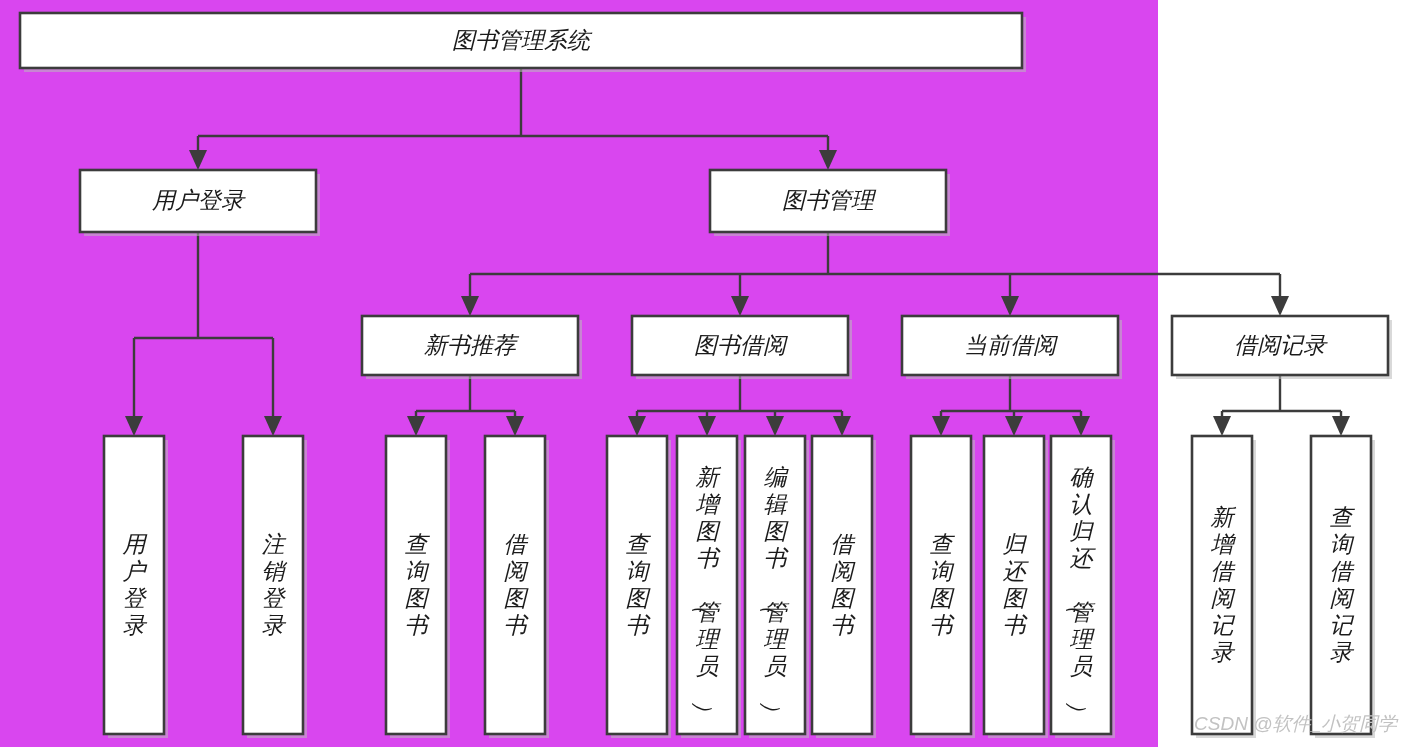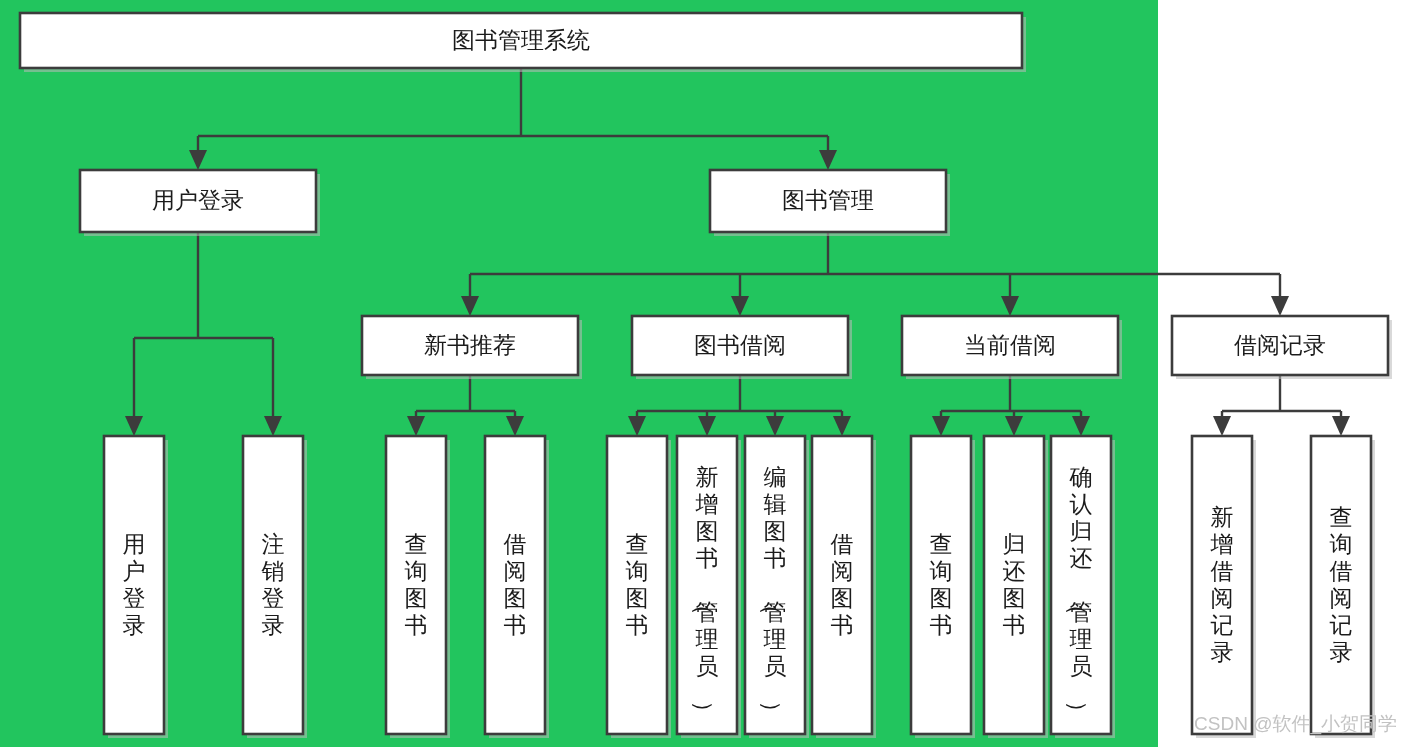--- a/index.html
+++ b/index.html
@@ -10,21 +10,22 @@
   body {
     width: 1405px;
     height: 747px;
     font-family: "Liberation Sans", "DejaVu Sans", sans-serif;
     overflow: hidden;
   }
   #diagram-root {
     position: relative;
     width: 1158px;
     height: 747px;
-    background: #22c55e;
+    background: #d946ef;
+    font-style: italic;
   }
   svg.diagram-canvas {
     position: absolute;
     left: 0;
     top: 0;
     width: 1405px;
     height: 747px;
   }
   .node-box {
     fill: #ffffff;

